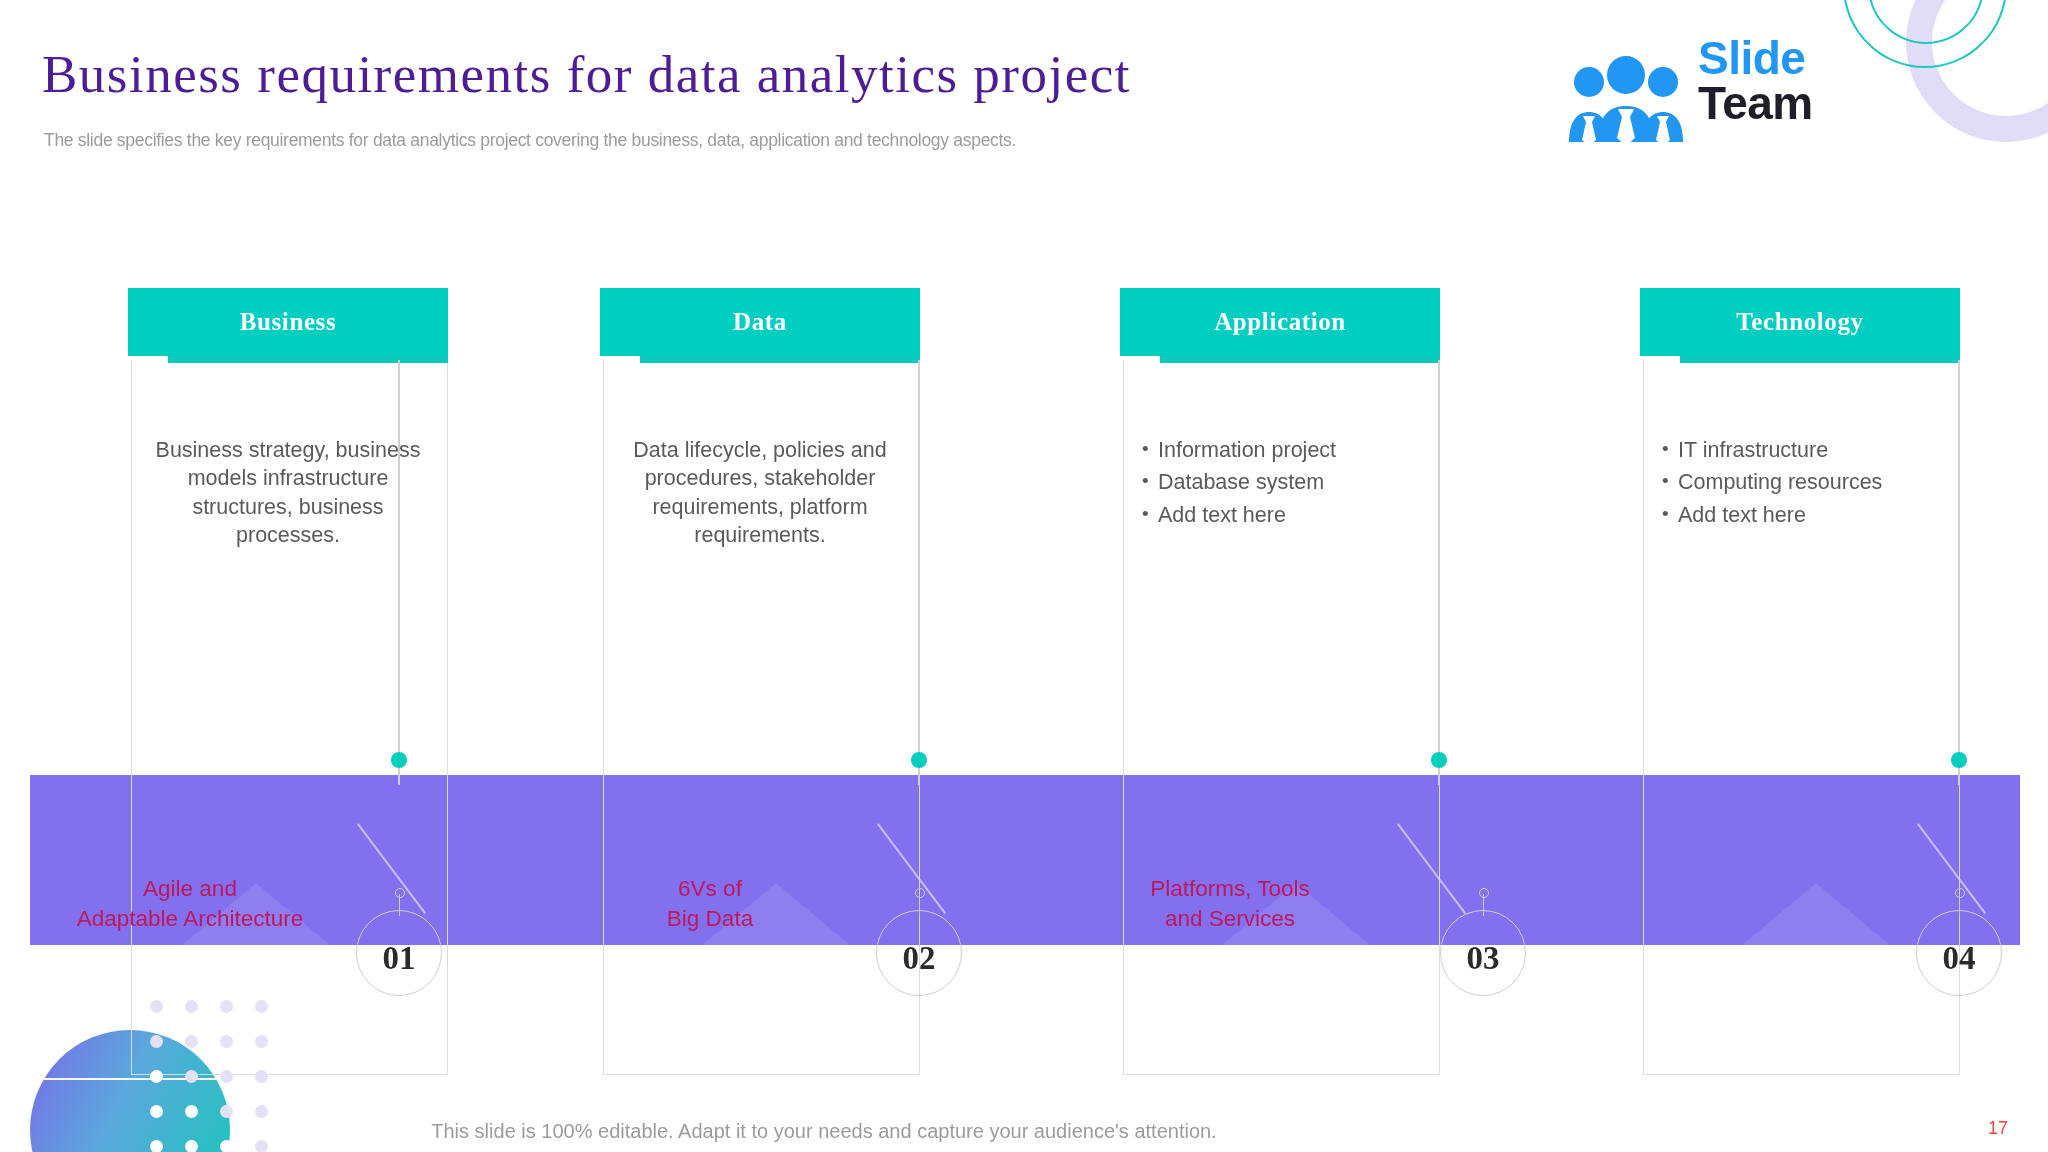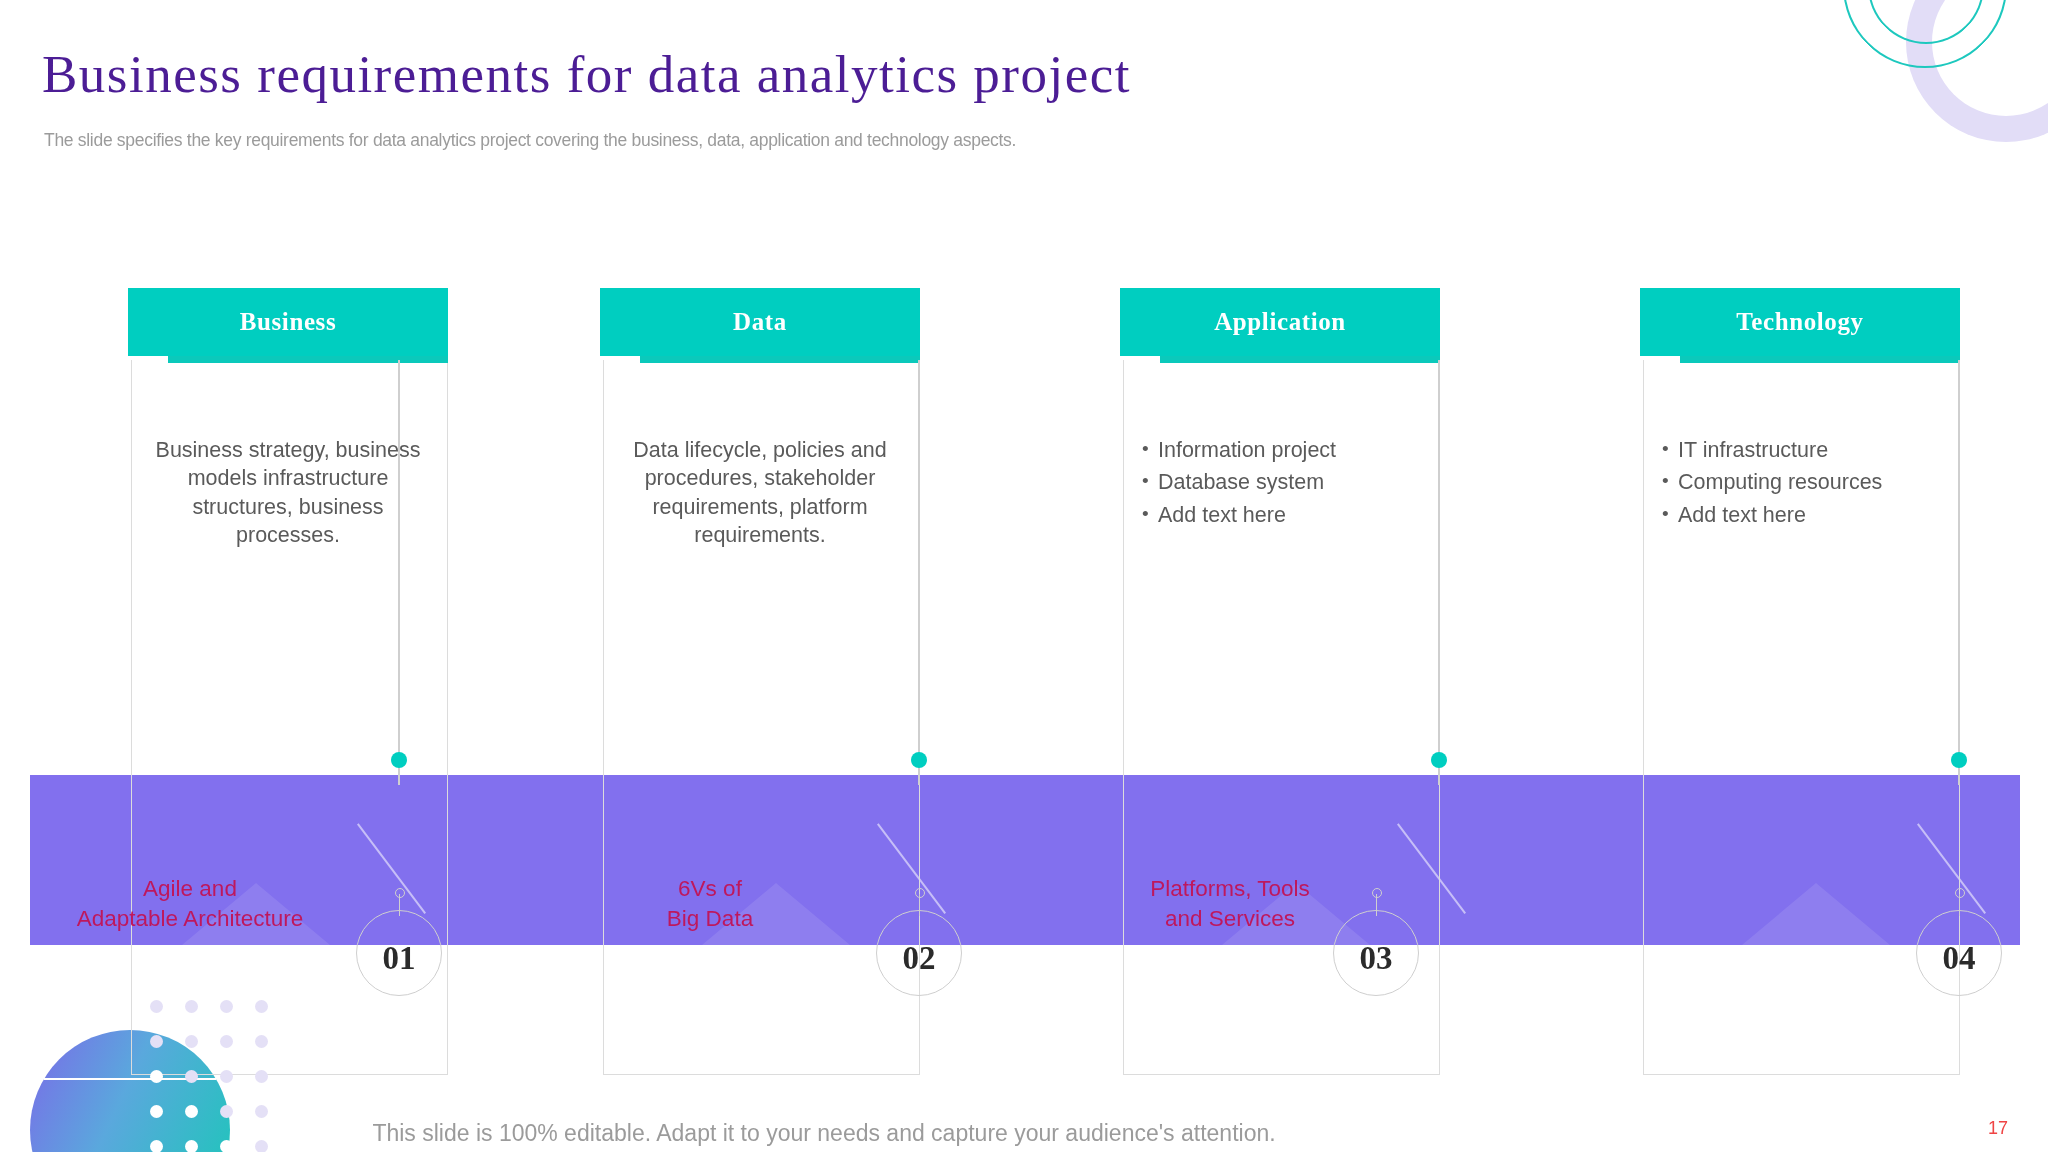--- a/index.html
+++ b/index.html
@@ -141,38 +141,55 @@
   .deco-dots{position:absolute;left:150px;top:1000px;z-index:3;}
   .deco-dots span{
     position:absolute;width:13px;height:13px;border-radius:50%;
     background:#e4e0f6;
   }
   .deco-dots span.light{background:#ffffff;}
 
   
   .footer{
     position:absolute;left:0;top:1120px;width:1648px;text-align:center;
-    font-size:23px;color:#9b9b9b;z-index:5;
+    font-size:20px;color:#9b9b9b;z-index:5;
   }
   .pagenum{
     position:absolute;left:1988px;top:1118px;font-size:18px;color:#ef4444;z-index:5;
   }
 </style>
 </head>
 <body>
 
 <div class="slide">
 
   <div class="deco-purple-ring"></div>
   <div class="deco-arc-outer"></div>
   <div class="deco-arc-inner"></div>
 
   <div class="title">Business requirements for data analytics project</div>
   <div class="subtitle">The slide specifies the key requirements for data analytics project covering the business, data, application and technology aspects.</div>
 
+  <div class="logo">
+    <svg class="logo-mark" viewBox="0 0 122 88">
+      <circle cx="24" cy="28" r="15" fill="#2196f3"></circle>
+      <path d="M4 88 C4 66 13 58 24 58 C35 58 44 66 44 88 Z" fill="#2196f3"></path>
+      <circle cx="98" cy="28" r="15" fill="#2196f3"></circle>
+      <path d="M78 88 C78 66 87 58 98 58 C109 58 118 66 118 88 Z" fill="#2196f3"></path>
+      <path d="M18 62 h12 l-3 6 l4 18 l-7 6 l-7 -6 l4 -18 z" fill="#ffffff"></path>
+      <path d="M92 62 h12 l-3 6 l4 18 l-7 6 l-7 -6 l4 -18 z" fill="#ffffff"></path>
+      <circle cx="61" cy="21" r="19" fill="#2196f3"></circle>
+      <path d="M33 88 C33 62 44 52 61 52 C78 52 89 62 89 88 Z" fill="#2196f3"></path>
+      <path d="M53 55 h16 l-4 8 l5 21 l-9 8 l-9 -8 l5 -21 z" fill="#ffffff"></path>
+    </svg>
+    <div class="logo-text">
+      <div class="logo-slide">Slide</div>
+      <div class="logo-team">Team</div>
+    </div>
+  </div>
 
   <div class="band">
     <div class="band-mountain" style="left:152px;"></div>
     <div class="band-mountain" style="left:672px;"></div>
     <div class="band-mountain" style="left:1192px;"></div>
     <div class="band-mountain" style="left:1712px;"></div>
 
     <div class="band-diag" style="left:328px;top:48px;width:112px;transform:rotate(53deg);"></div>
     <div class="band-diag" style="left:848px;top:48px;width:112px;transform:rotate(53deg);"></div>
     <div class="band-diag" style="left:1368px;top:48px;width:112px;transform:rotate(53deg);"></div>
@@ -229,21 +246,21 @@
       <div class="bullet-row">
         <span class="bullet-dot">•</span>
         <span class="bullet-txt">Add text here</span>
       </div>
     </div>
   </div>
   <div class="conn-line" style="left:1438px;top:360px;height:425px;"></div>
   <div class="conn-dot" style="left:1431px;top:752px;"></div>
   <div class="band-label" style="left:1070px;top:874px;width:320px;">Platforms, Tools
 and Services</div>
-  <div class="num-badge" style="left:1333px;top:910px;">
+  <div class="num-badge" style="left:1440px;top:910px;">
     <div class="num-ring"></div>
     <div class="num-tail"></div>
     <div class="num-tiny"></div>
     <div class="num-text">03</div>
   </div>
 
   <div class="col" style="left:1640px;">
     <div class="col-head">Technology</div>
     <div class="col-accent"></div>
     <div class="col-box"></div>

